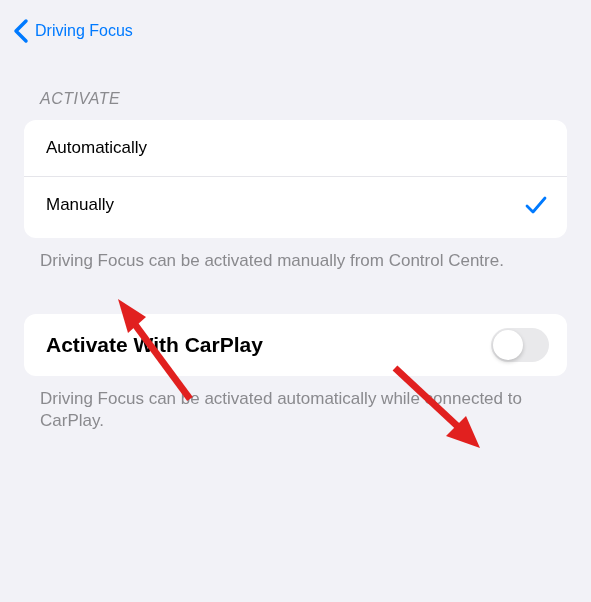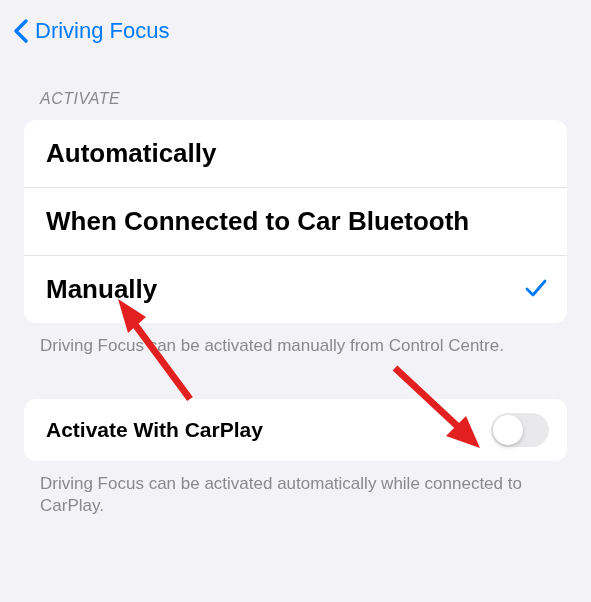--- a/index.html
+++ b/index.html
@@ -17,21 +17,21 @@
       padding: 18px 12px 14px 12px;
       gap: 4px;
     }
     .back-chevron {
       color: #007aff;
       display: flex;
       align-items: center;
     }
     .back-label {
       color: #007aff;
-      font-size: 22px;
+      font-size: 16px;
       font-weight: 400;
       margin-left: 2px;
     }
     .page-title {
       color: #000;
       font-size: 22px;
       font-weight: 600;
       margin-left: 14px;
     }
     .section-header {
@@ -44,26 +44,26 @@
       font-style: italic;
     }
     .list-group {
       background: #fff;
       margin: 4px 24px 0 24px;
       border-radius: 12px;
       overflow: hidden;
     }
     .list-row {
       display: flex;
-      align-items: flex-end;
+      align-items: flex-start;
       justify-content: space-between;
       padding: 18px 20px 18px 22px;
       color: #000;
-      font-size: 26px;
-      font-weight: 700;
+      font-size: 17px;
+      font-weight: 400;
       border-top: 1px solid #e5e5ea;
     }
     .list-row:first-child {
       border-top: none;
     }
     .checkmark {
       color: #007aff;
     }
     .footer-text {
       color: #8a8a8e;
@@ -117,23 +117,20 @@
   <span class="back-label">Driving Focus</span>
 </div>
 
 <div class="section-header">ACTIVATE</div>
 
 <div class="list-group">
   <div class="list-row">
     <span>Automatically</span>
   </div>
   <div class="list-row">
-    <span>When Connected to Car Bluetooth</span>
-  </div>
-  <div class="list-row">
     <span>Manually</span>
     <span class="checkmark">
       <svg width="22" height="20" viewBox="0 0 22 20" fill="none">
         <path d="M2 11 L8 17 L20 3" stroke="#007aff" stroke-width="2.8" stroke-linecap="round" stroke-linejoin="round"></path>
       </svg>
     </span>
   </div>
 </div>
 
 <div class="footer-text">Driving Focus can be activated manually from Control Centre.</div>

